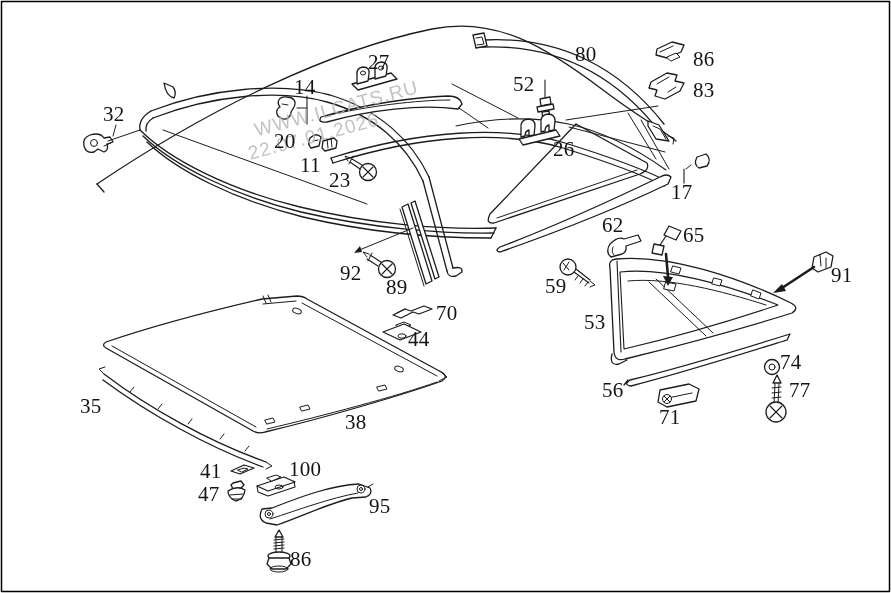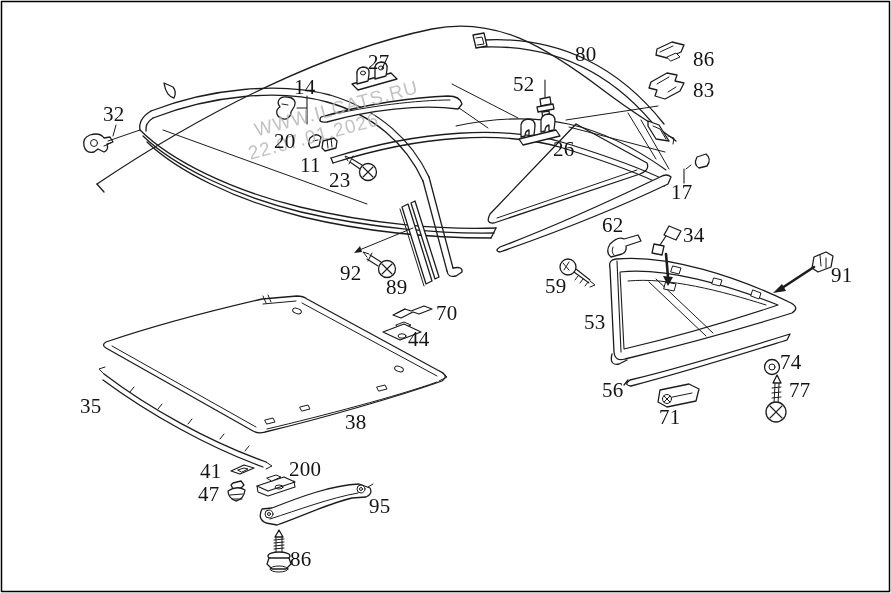--- a/index.html
+++ b/index.html
@@ -324,33 +324,33 @@
 <span class="callout" style="left:274px;top:131px">20</span>
 <span class="callout" style="left:300px;top:155px">11</span>
 <span class="callout" style="left:329px;top:170px">23</span>
 <span class="callout" style="left:513px;top:74px">52</span>
 <span class="callout" style="left:553px;top:139px">26</span>
 <span class="callout" style="left:575px;top:44px">80</span>
 <span class="callout" style="left:693px;top:49px">86</span>
 <span class="callout" style="left:693px;top:80px">83</span>
 <span class="callout" style="left:671px;top:182px">17</span>
 <span class="callout" style="left:602px;top:215px">62</span>
-<span class="callout" style="left:683px;top:225px">34</span>
+<span class="callout" style="left:683px;top:225px">65</span>
 <span class="callout" style="left:831px;top:265px">91</span>
 <span class="callout" style="left:545px;top:276px">59</span>
 <span class="callout" style="left:584px;top:312px">53</span>
 <span class="callout" style="left:602px;top:380px">56</span>
 <span class="callout" style="left:659px;top:407px">71</span>
 <span class="callout" style="left:780px;top:352px">74</span>
 <span class="callout" style="left:789px;top:380px">77</span>
 <span class="callout" style="left:340px;top:263px">92</span>
 <span class="callout" style="left:386px;top:277px">89</span>
 <span class="callout" style="left:436px;top:303px">70</span>
 <span class="callout" style="left:408px;top:329px">44</span>
 <span class="callout" style="left:80px;top:396px">35</span>
 <span class="callout" style="left:345px;top:412px">38</span>
 <span class="callout" style="left:200px;top:461px">41</span>
 <span class="callout" style="left:198px;top:484px">47</span>
-<span class="callout" style="left:289px;top:459px">200</span>
+<span class="callout" style="left:289px;top:459px">100</span>
 <span class="callout" style="left:369px;top:496px">95</span>
 <span class="callout" style="left:290px;top:549px">86</span>
 
 </div>
 
 </body></html>

